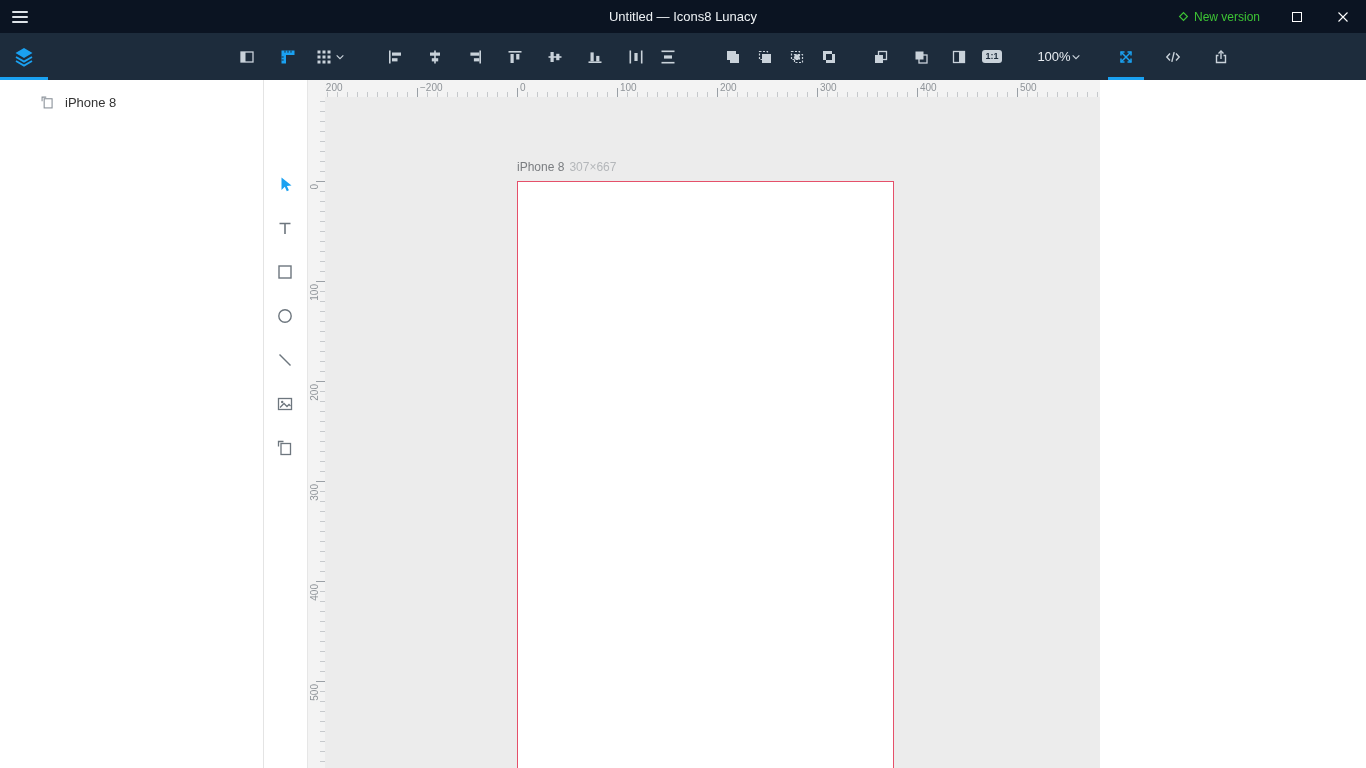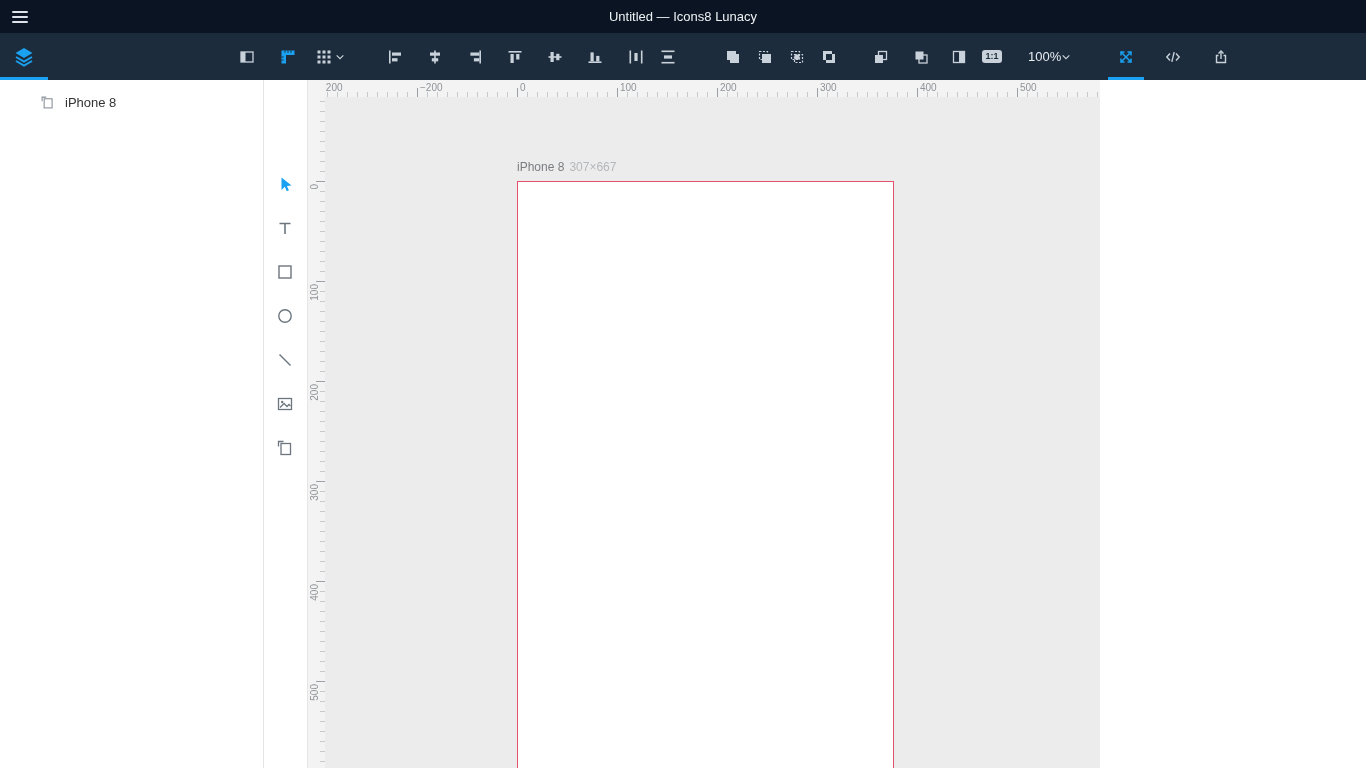--- a/index.html
+++ b/index.html
@@ -15,21 +15,21 @@
   .newver{display:flex;align-items:center;gap:5px;color:var(--new-version-green,#3dc434);font-size:12px;margin-right:14px;cursor:pointer;}
   .winbtn{width:46px;height:33px;display:flex;align-items:center;justify-content:center;color:#fff;}
   .winbtn svg{display:block;}
 
   
   .toolbar{position:absolute;left:0;top:33px;width:1366px;height:47px;background:var(--toolbar-bg,#1d2c3c);}
   .tbtn{position:absolute;top:8px;width:32px;height:31px;display:flex;align-items:center;justify-content:center;color:var(--icon,#c9d2da);}
   .tbtn.blue{color:var(--accent,#1aa1f1);}
   .ttab{position:absolute;top:0;height:47px;display:flex;align-items:center;justify-content:center;color:var(--accent,#1aa1f1);}
   .ttab .underline{position:absolute;left:0;right:0;bottom:0;height:3px;background:var(--accent,#1aa1f1);}
-  .zoomctl{position:absolute;top:8px;left:1028px;width:62px;height:31px;display:flex;align-items:center;color:#e7ecf1;font-size:13px;}
+  .zoomctl{position:absolute;top:8px;left:1028px;width:62px;height:31px;display:flex;align-items:center;justify-content:center;color:#e7ecf1;font-size:13px;}
   .one2one{background:#c9d2da;color:#1d2c3c;font-size:9px;font-weight:bold;border-radius:3px;padding:2px 3px;line-height:1;}
   .gridbtn{width:48px;gap:3px;}
 
   
   .left-panel{position:absolute;left:0;top:80px;width:263px;height:688px;background:#fff;border-right:1px solid #e4e4e4;}
   .layer-row{display:flex;align-items:center;gap:10px;height:28px;margin-top:8px;padding-left:40px;color:#333;font-size:13px;cursor:default;}
   .layer-row svg{flex:0 0 auto;color:#8a9199;}
 
   
   .tools{position:absolute;left:264px;top:80px;width:43px;height:688px;background:#fff;border-right:1px solid #e6e6e6;}
@@ -58,20 +58,38 @@
 
 <div class="app">
 
   <div class="titlebar">
     <div class="hamburger">
       <span></span>
         <span></span>
         <span></span>
     </div>
     <div class="win-title">Untitled — Icons8 Lunacy</div>
+    <div class="tb-right">
+      <div class="newver">
+        <svg width="11" height="11" viewBox="0 0 12 12">
+            <rect x="3" y="3" width="6" height="6" transform="rotate(45 6 6)" fill="none" stroke="currentColor" stroke-width="1.3"></rect>
+          </svg>
+        <span>New version</span>
+      </div>
+      <div class="winbtn">
+        <svg width="10" height="10" viewBox="0 0 10 10">
+            <rect x="0.5" y="0.5" width="9" height="9" fill="none" stroke="#fff" stroke-width="1"></rect>
+          </svg>
+      </div>
+      <div class="winbtn">
+        <svg width="10" height="10" viewBox="0 0 10 10">
+            <path d="M0.5 0.5 9.5 9.5 M9.5 0.5 0.5 9.5" stroke="#fff" stroke-width="1.1"></path>
+          </svg>
+      </div>
+    </div>
   </div>
 
   <div class="toolbar">
 
     <div class="ttab" style="left:0;width:48px;">
       <svg width="24" height="24" viewBox="0 0 24 24">
         <path fill="currentColor" d="M12 3 20.5 8 12 13 3.5 8Z"></path>
         <path fill="none" stroke="currentColor" stroke-width="1.8" d="M4 12 12 16.6 20 12"></path>
         <path fill="none" stroke="currentColor" stroke-width="1.8" d="M4 16 12 20.6 20 16"></path>
       </svg>

